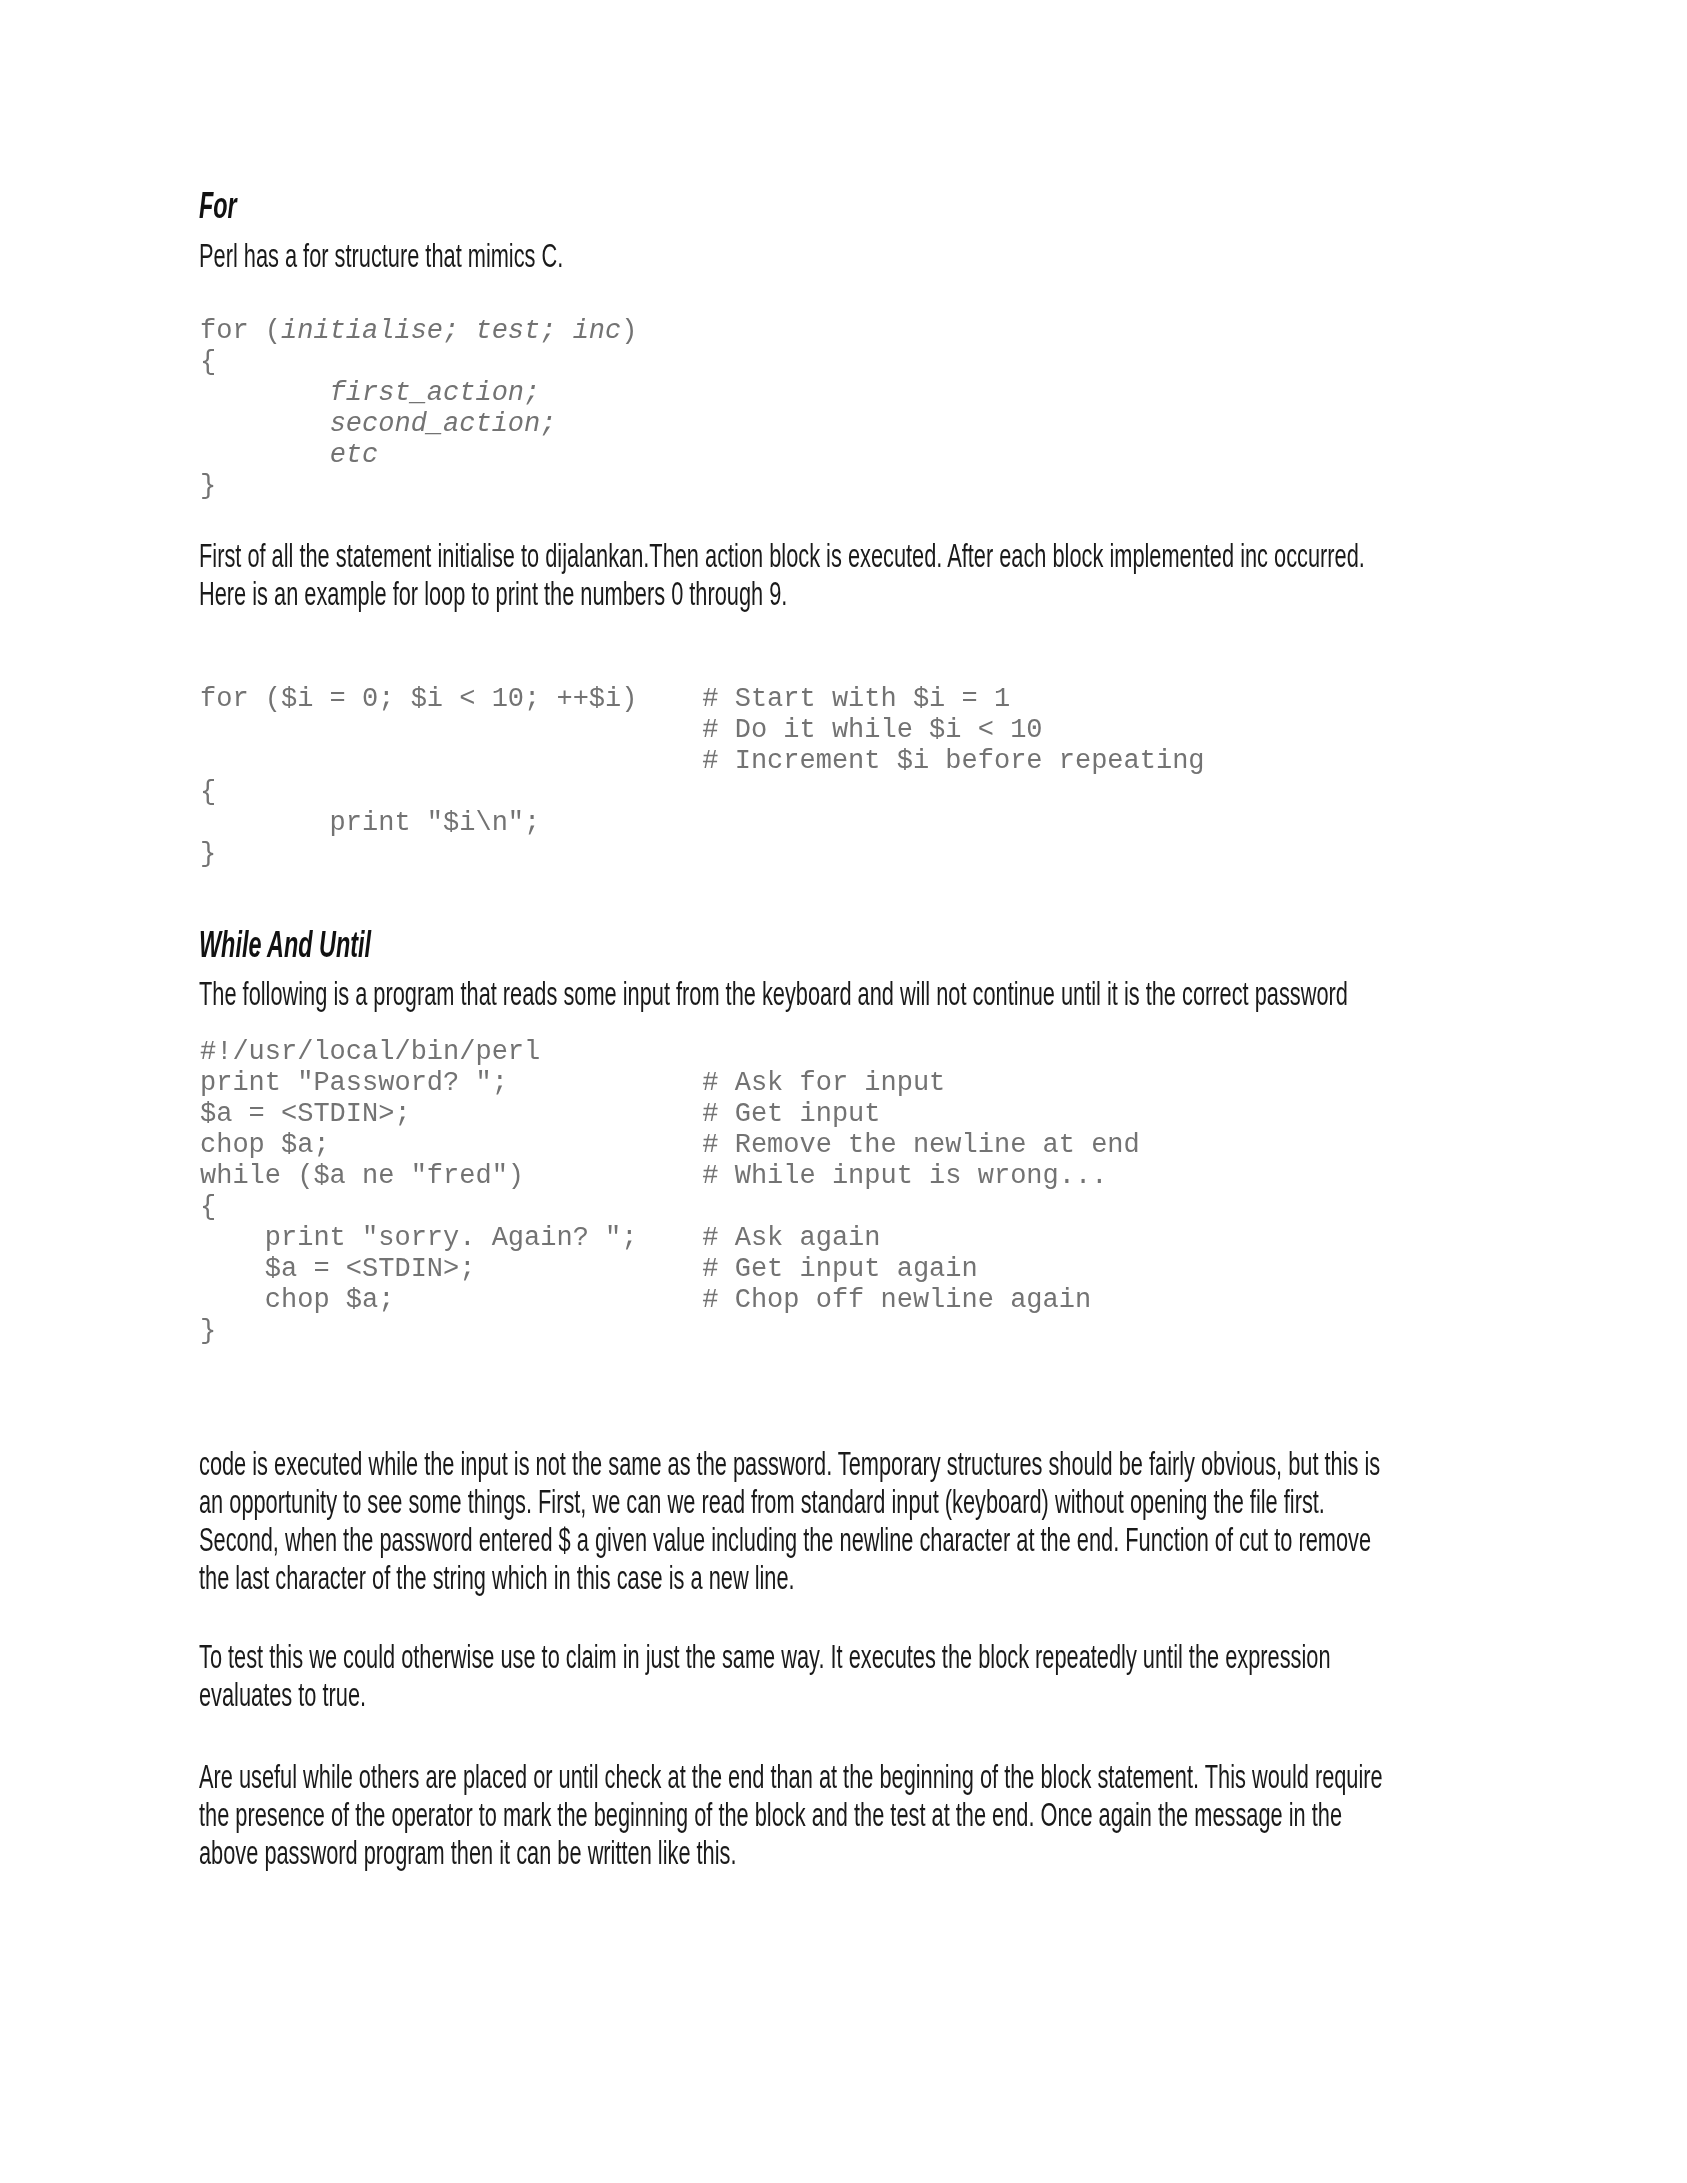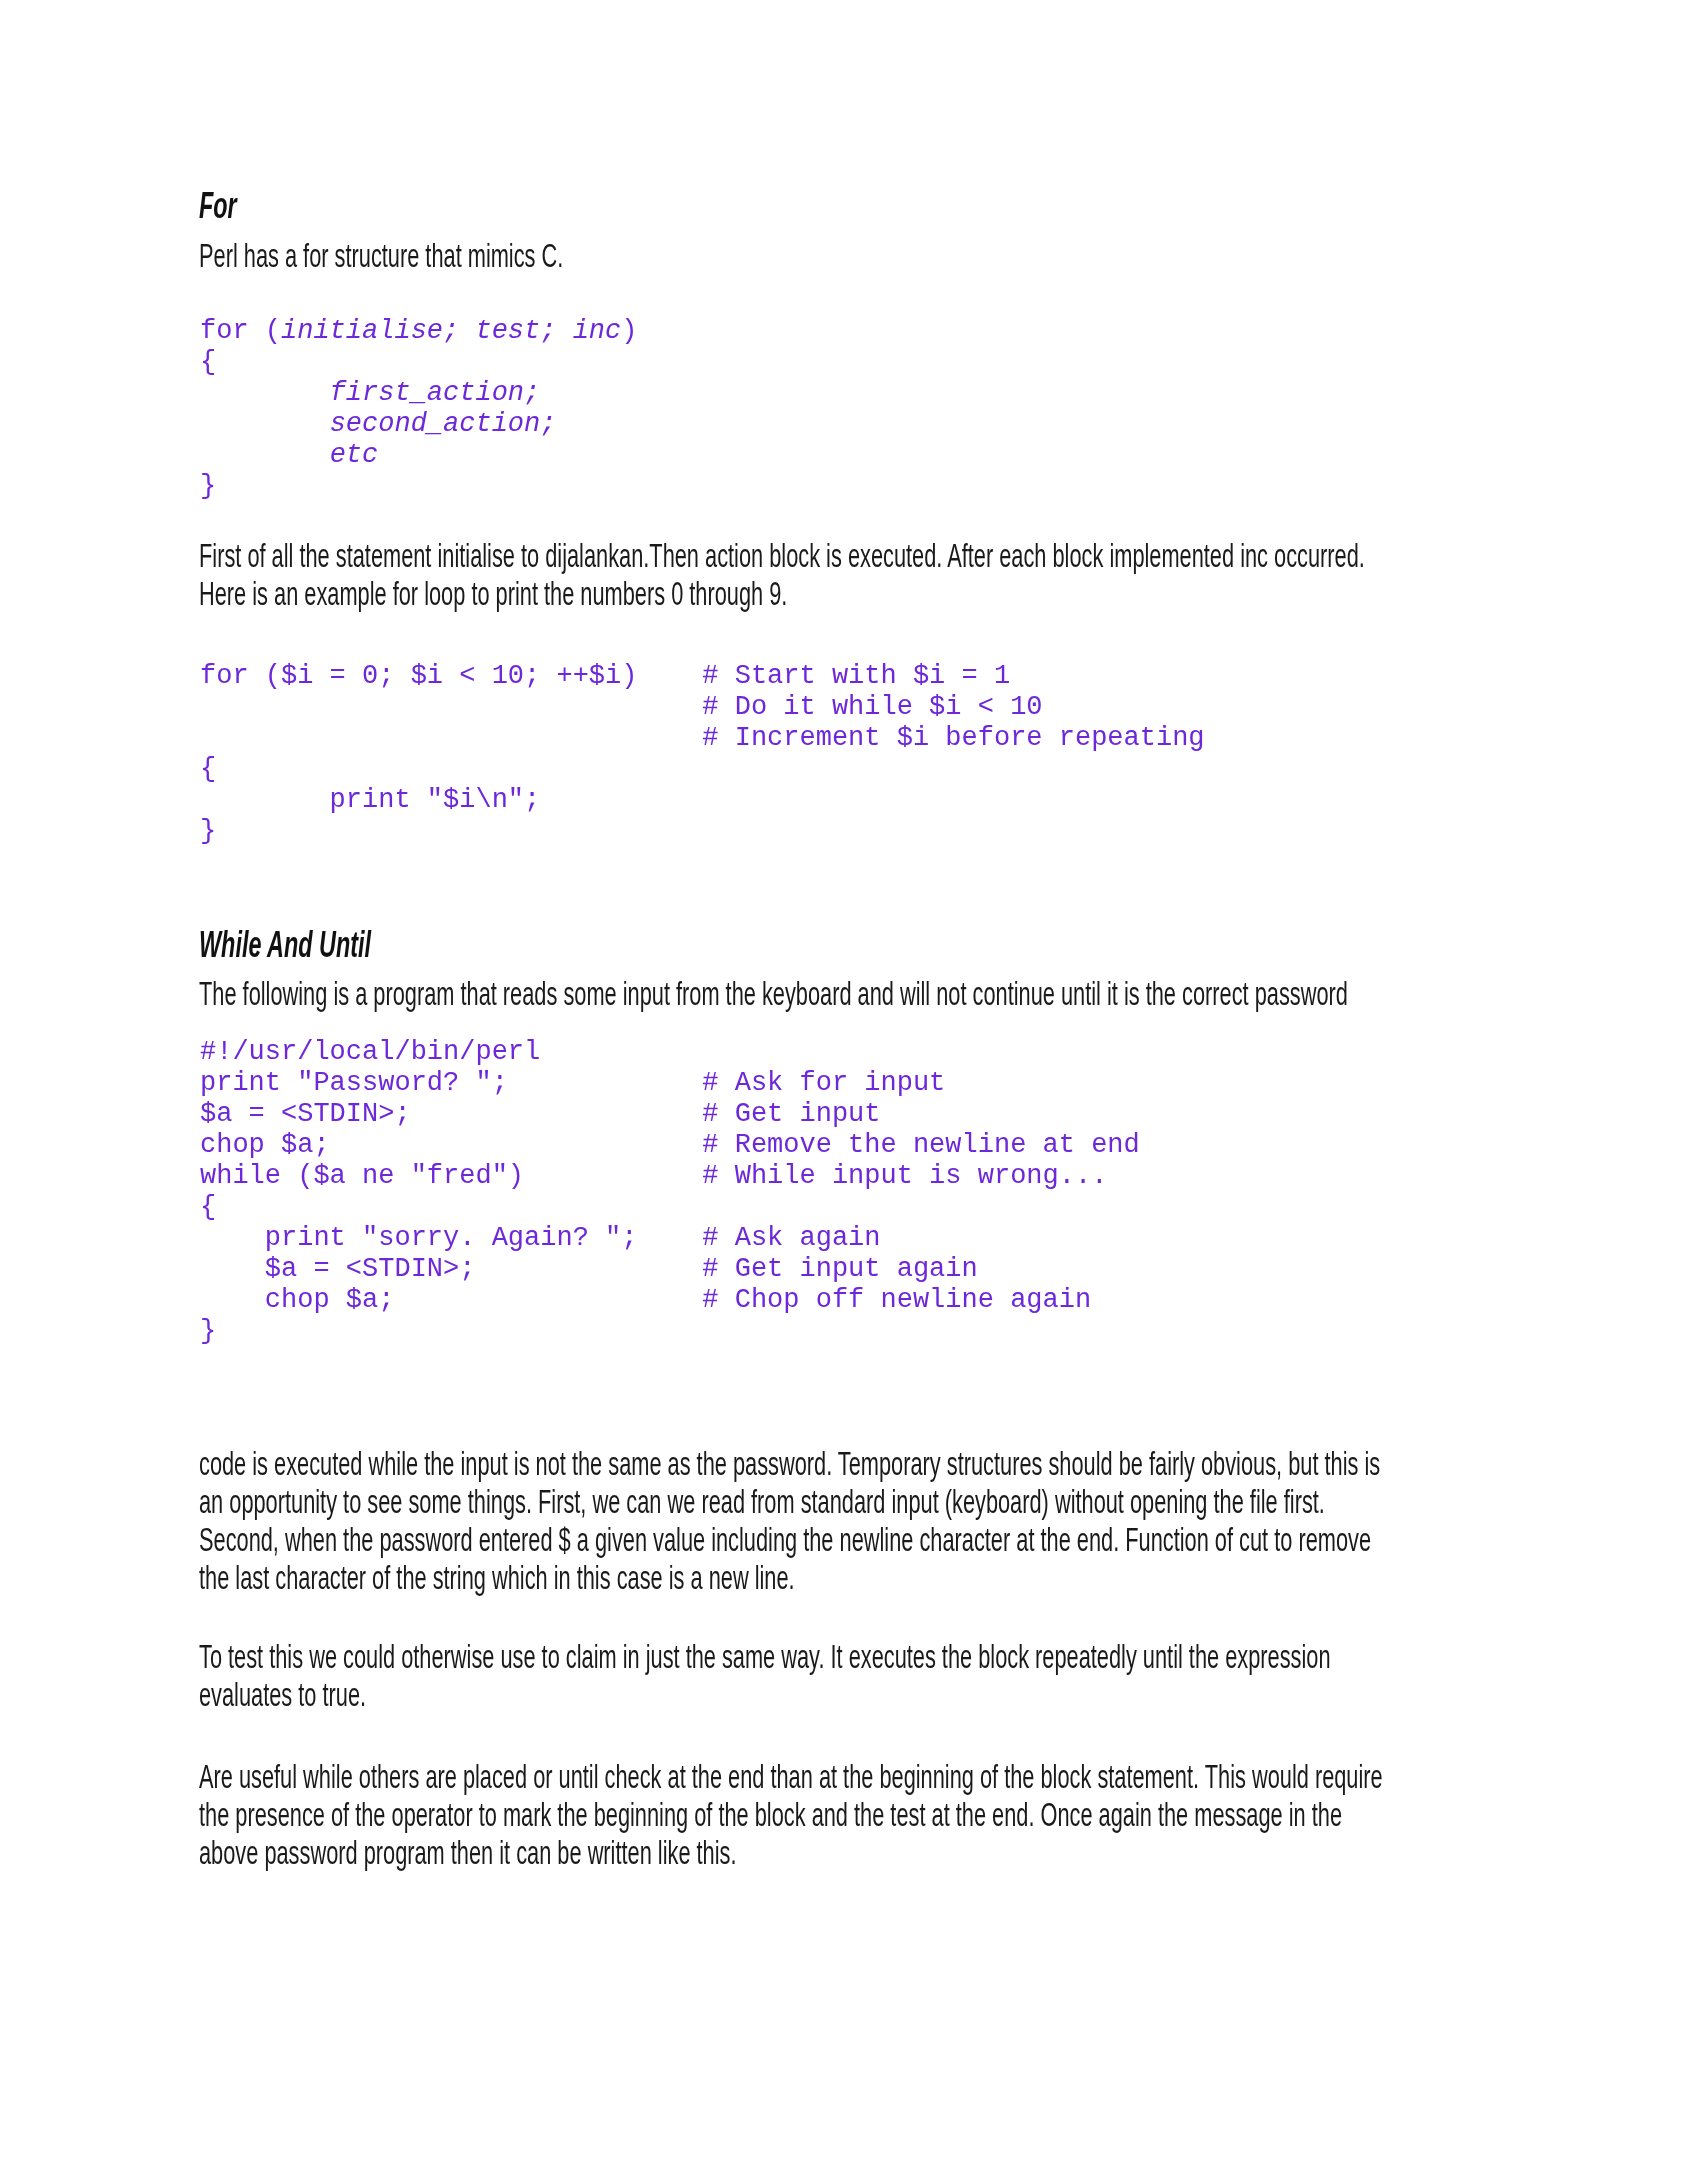--- a/index.html
+++ b/index.html
@@ -5,21 +5,21 @@
   html,body{margin:0;padding:0;background:#ffffff;}
   .page{position:relative;width:1527px;height:2183px;background:#ffffff;overflow:hidden;
         font-family:"Liberation Sans",sans-serif;}
   .hd{position:absolute;left:199px;margin:0;color:#111111;
       font:italic 700 36px/41px "Liberation Sans",sans-serif;
       transform:scaleX(0.65);transform-origin:0 0;white-space:pre;width:989px;}
   .body-text{position:absolute;left:199px;color:#1a1a1a;
       font:400 33px/38px "Liberation Sans",sans-serif;
       transform:scaleX(0.66);transform-origin:0 0;
       white-space:pre-line;width:2142px;}
-  .code{position:absolute;left:200px;margin:0;color:#6d28d9;
+  .code{position:absolute;left:200px;margin:0;color:#737373;
       font:400 27px/31px "Liberation Mono",monospace;
       white-space:pre;}
   .code .it{font-style:italic;}
 </style>
 </head>
 <body>
 
 <div class="page">
 
   <h2 class="hd" style="top:185px">For</h2>
@@ -29,21 +29,21 @@
   <pre class="code" style="top:316px"><span>for (</span><span class="it">initialise; test; inc</span><span>)</span>
 <span>{</span>
 <span>        </span><span class="it">first_action;</span>
 <span>        </span><span class="it">second_action;</span>
 <span>        </span><span class="it">etc</span>
 <span>}</span></pre>
 
   <div class="body-text" style="top:537px">First of all the statement initialise to dijalankan.Then action block is executed. After each block implemented inc occurred.
 Here is an example for loop to print the numbers 0 through 9.</div>
 
-  <pre class="code" style="top:661px">for ($i = 0; $i &lt; 10; ++$i)    # Start with $i = 1
+  <pre class="code" style="top:684px">for ($i = 0; $i &lt; 10; ++$i)    # Start with $i = 1
                                # Do it while $i &lt; 10
                                # Increment $i before repeating
 {
         print "$i\n";
 }</pre>
 
   <h2 class="hd" style="top:924px">While And Until</h2>
 
   <div class="body-text" style="top:975px">The following is a program that reads some input from the keyboard and will not continue until it is the correct password</div>
 

